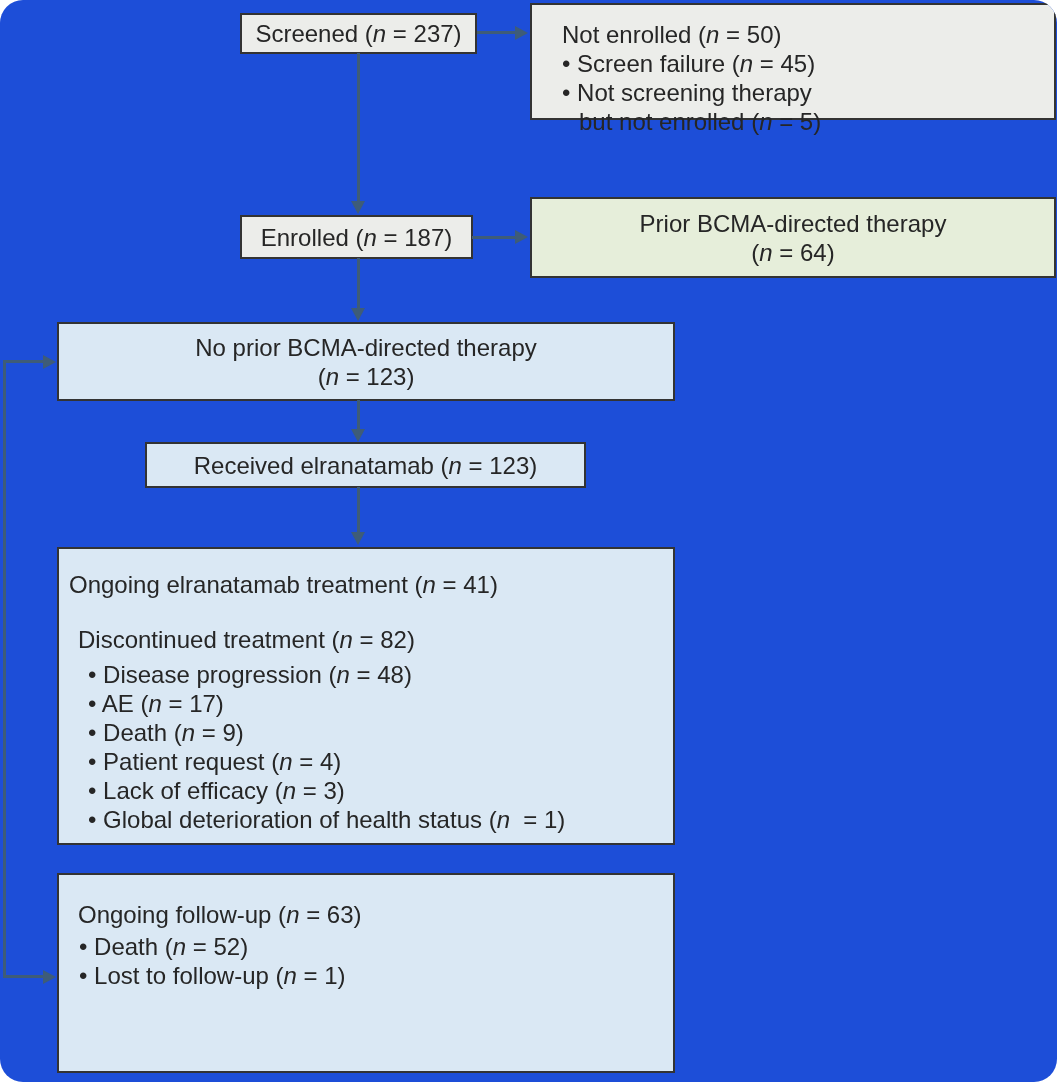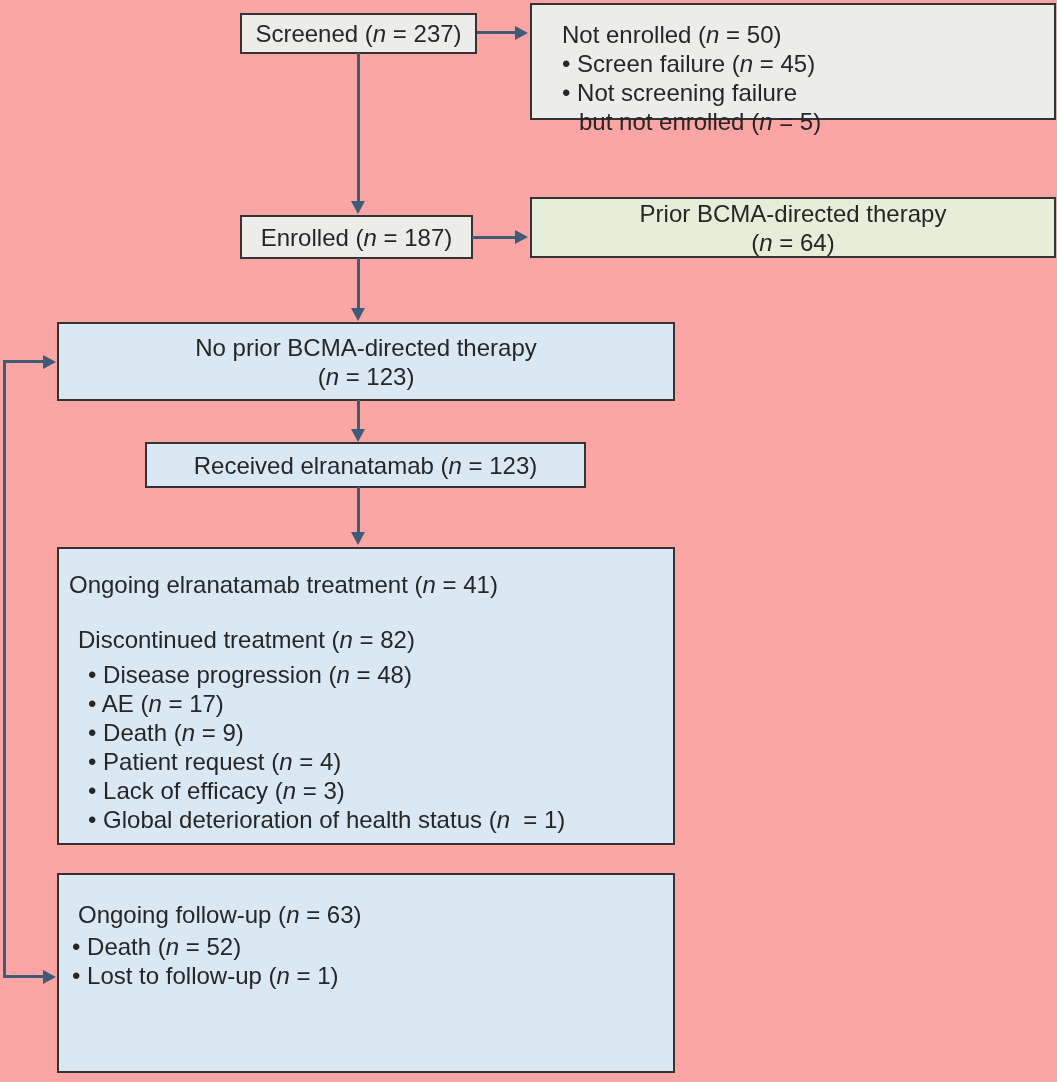--- a/index.html
+++ b/index.html
@@ -1,24 +1,25 @@
 <!DOCTYPE html>
 <html style="--gray: #ECEDEA; --green: #E6EEDA; --blue: #DAE8F4; --border: #333333; --arrow: #3E5C78; --text: #262626;"><head>
 <meta charset="utf-8">
 <style>
   html,body{margin:0;padding:0;background:#ffffff;}
   .canvas{
     position:relative;
     width:1057px;height:1082px;
-    background:#fca5a5;
+    background:#1d4ed8;
     font-family:"Liberation Sans","DejaVu Sans",sans-serif;
     color:var(--text,#262626);
     font-size:24px;
     line-height:29px;
     overflow:hidden;
+    border-radius:23px;
   }
   .box{
     position:absolute;
     box-sizing:border-box;
     border:2px solid var(--border,#333333);
   }
   .gray{background:var(--gray,#ECEDEA);}
   .green{background:var(--green,#E6EEDA);}
   .blue{background:var(--blue,#DAE8F4);}
   .center{
@@ -40,43 +41,43 @@
     position:absolute;width:0;height:0;
     border-left:7px solid transparent;
     border-right:7px solid transparent;
     border-top:13px solid var(--arrow,#3E5C78);
   }
   .tb-ongoing{padding:21px 10px 0 10px;}
   .tb-disc{padding:26px 0 0 19px;}
   .tb-bullets{padding:6px 16px 0 29px;}
   .fb-ongoing{padding:25px 0 0 19px;}
   .fb-disc{padding:21px 0 0 19px;}
-  .fb-bullets{padding:3px 0 0 13px;}
+  .fb-bullets{padding:3px 0 0 20px;}
 </style>
 </head>
 <body>
 
 <div class="canvas">
 
   <div class="box gray center" style="left:240px;top:13px;width:237px;height:41px;">
     <div class="ln">Screened (<i>n</i> = 237)</div>
   </div>
 
   <div class="box gray pad-block" style="left:530px;top:3px;width:526px;height:117px;">
     <div class="ln">Not enrolled (<i>n</i> = 50)</div>
     <div class="ln">• Screen failure (<i>n</i> = 45)</div>
-    <div class="ln">• Not screening failure</div>
+    <div class="ln">• Not screening therapy</div>
     <div class="ln cont">but not enrolled (<i>n</i> = 5)</div>
   </div>
 
   <div class="box gray center" style="left:240px;top:215px;width:233px;height:44px;">
     <div class="ln">Enrolled (<i>n</i> = 187)</div>
   </div>
 
-  <div class="box green center" style="left:530px;top:197px;width:526px;height:61px;">
+  <div class="box green center" style="left:530px;top:197px;width:526px;height:81px;">
     <div class="ln">Prior BCMA-directed therapy</div>
     <div class="ln">(<i>n</i> = 64)</div>
   </div>
 
   <div class="box blue center" style="left:57px;top:322px;width:618px;height:79px;align-items:center;">
     <div class="ln">No prior BCMA-directed therapy</div>
     <div class="ln">(<i>n</i> = 123)</div>
   </div>
 
   <div class="box blue center" style="left:145px;top:442px;width:441px;height:46px;">

